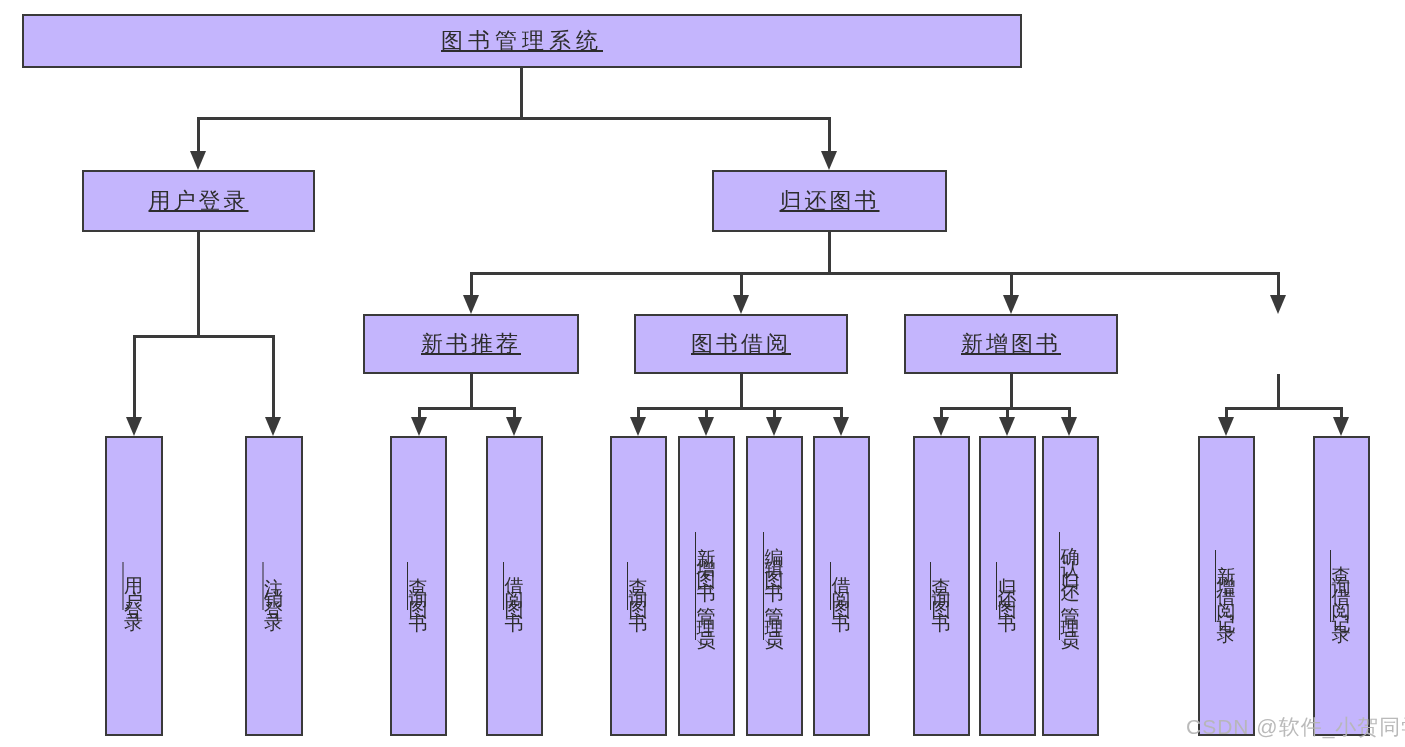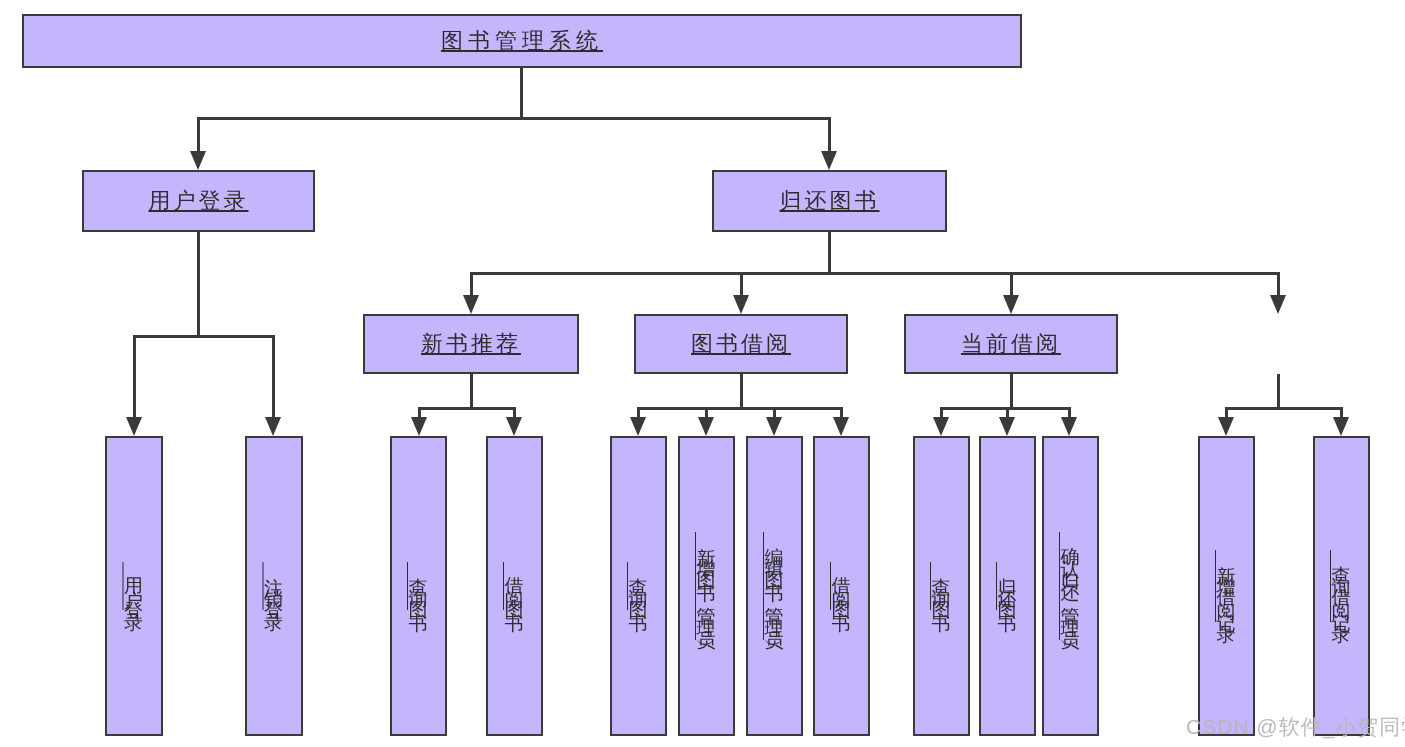--- a/index.html
+++ b/index.html
@@ -78,21 +78,21 @@
   <div class="tri" style="left:463px;top:295px;"></div>
   <div class="ln" style="left:740px;top:272px;width:3px;height:23px;"></div>
   <div class="tri" style="left:733px;top:295px;"></div>
   <div class="ln" style="left:1010px;top:272px;width:3px;height:23px;"></div>
   <div class="tri" style="left:1003px;top:295px;"></div>
   <div class="ln" style="left:1277px;top:272px;width:3px;height:23px;"></div>
   <div class="tri" style="left:1270px;top:295px;"></div>
 
   <div class="box h" style="left:363px;top:314px;width:216px;height:60px;">新书推荐</div>
   <div class="box h" style="left:634px;top:314px;width:214px;height:60px;">图书借阅</div>
-  <div class="box h" style="left:904px;top:314px;width:214px;height:60px;">当前借阅</div>
+  <div class="box h" style="left:904px;top:314px;width:214px;height:60px;">新增图书</div>
 
   <div class="ln" style="left:470px;top:374px;width:3px;height:33px;"></div>
   <div class="ln" style="left:418px;top:407px;width:98px;height:3px;"></div>
   <div class="ln" style="left:418px;top:407px;width:3px;height:10px;"></div>
   <div class="tri" style="left:411px;top:417px;"></div>
   <div class="ln" style="left:513px;top:407px;width:3px;height:10px;"></div>
   <div class="tri" style="left:506px;top:417px;"></div>
 
   <div class="ln" style="left:740px;top:374px;width:3px;height:33px;"></div>
   <div class="ln" style="left:637px;top:407px;width:205px;height:3px;"></div>

